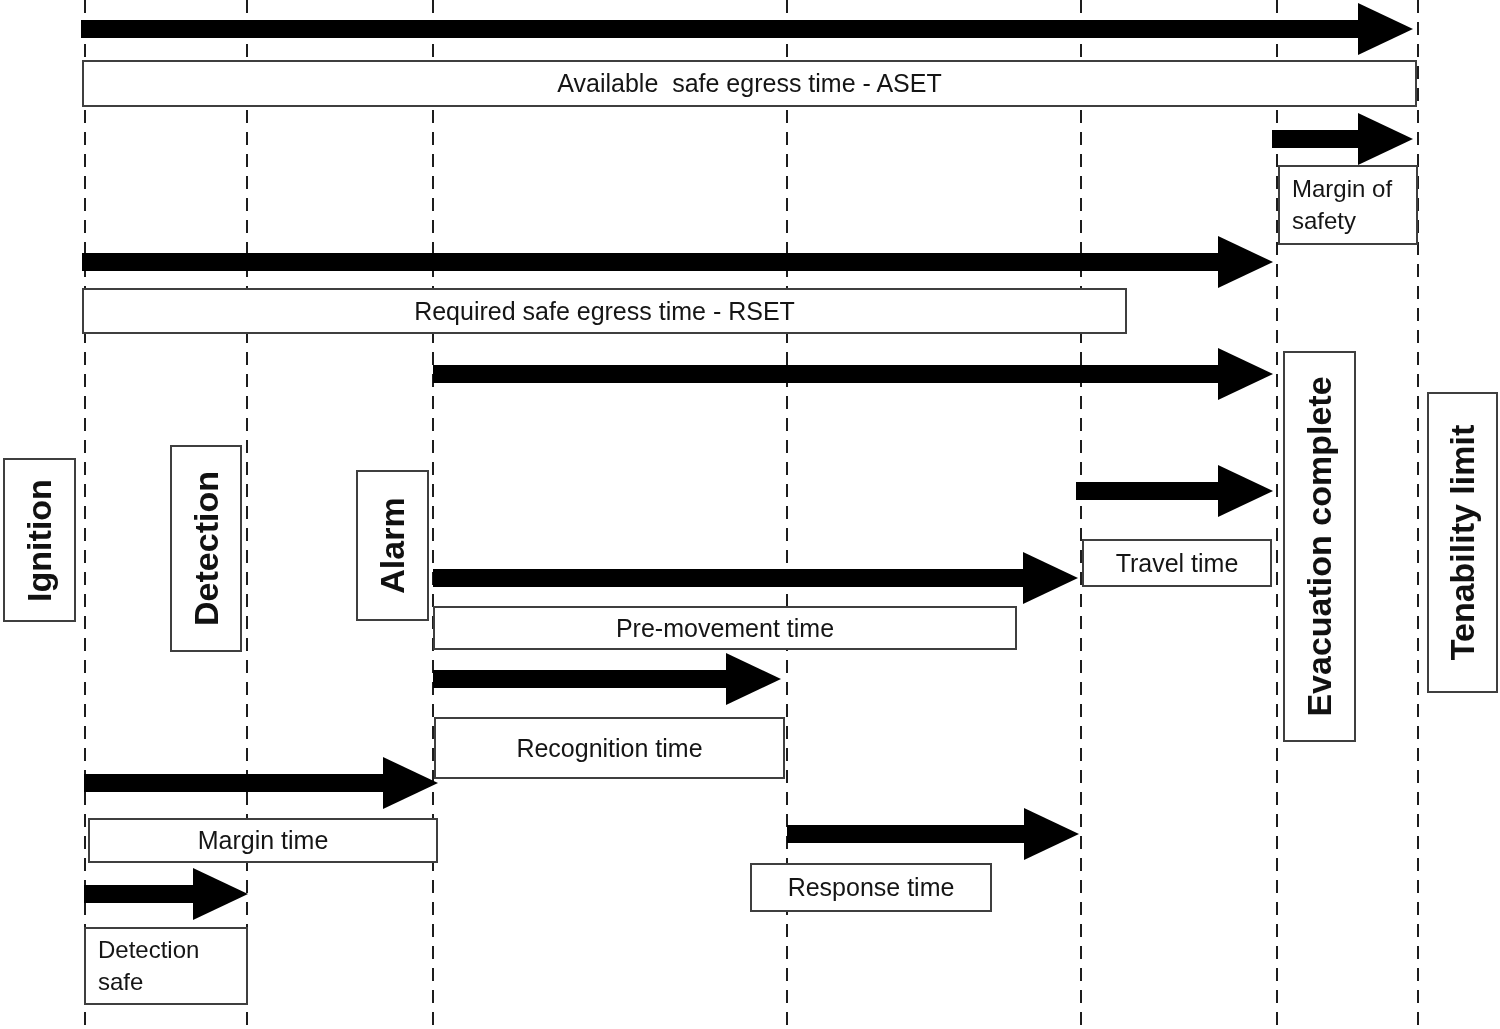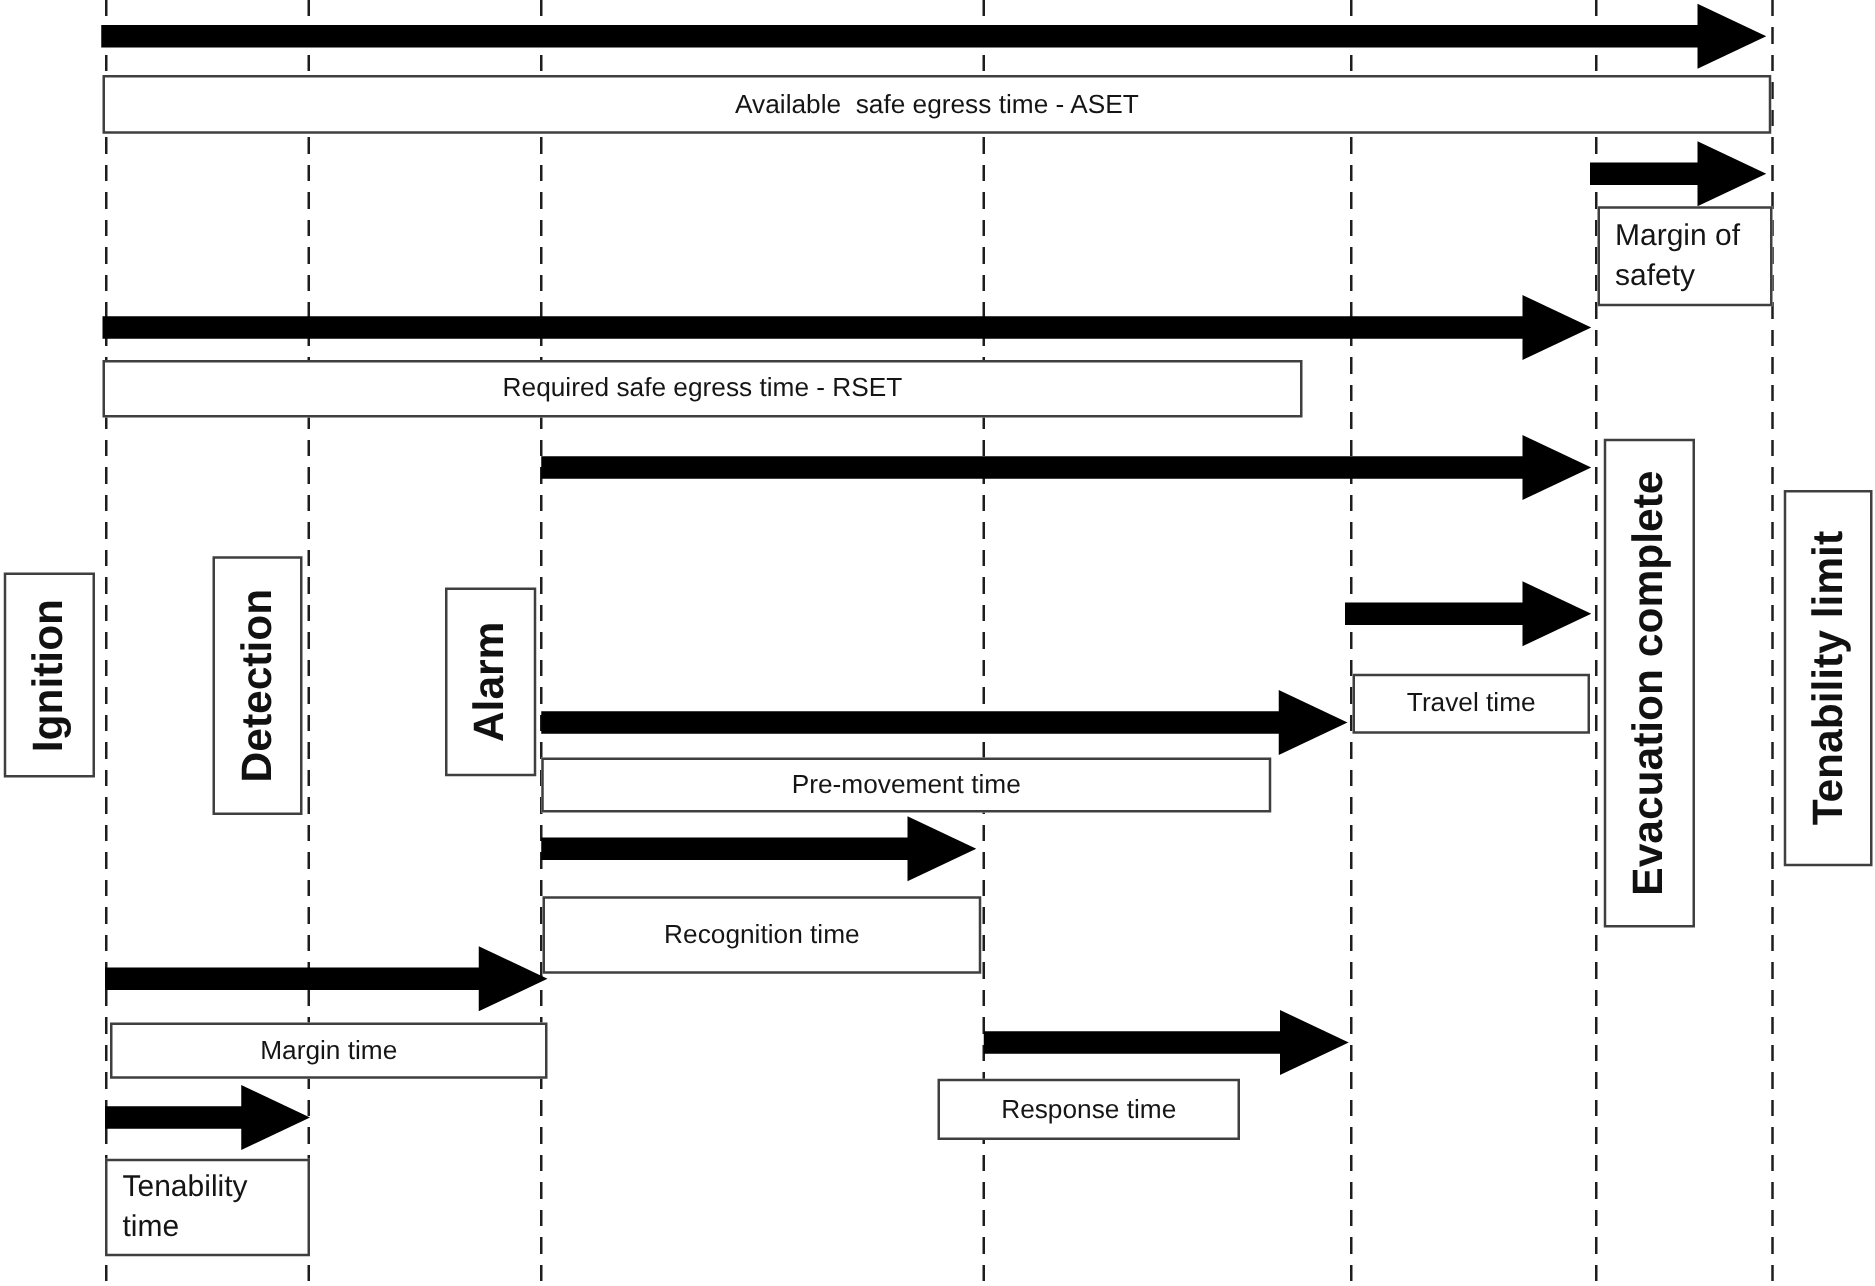--- a/index.html
+++ b/index.html
@@ -23,21 +23,21 @@
   .arrow .head{
     position:absolute;right:0;top:50%;transform:translateY(-50%);
     width:0;height:0;
     border-top:26px solid transparent;border-bottom:26px solid transparent;
     border-left:55px solid #000;
   }
   
   .lbox{
     position:absolute;background:#ffffff;border:2px solid #3f3f3f;
     display:flex;align-items:center;justify-content:center;
-    font-size:21px;color:#151515;
+    font-size:25px;color:#151515;
   }
   .lbox .txt{white-space:pre;}
   .lbox.wrap{justify-content:flex-start;text-align:left;font-size:24px;padding:16px 12px;}
   .lbox.wrap .txt{white-space:normal;line-height:1.35;}
   
   .vbox{
     position:absolute;background:#ffffff;border:2px solid #3f3f3f;
     display:flex;align-items:center;justify-content:center;
   }
   .vbox .txt{
@@ -71,21 +71,21 @@
     <div class="head"></div>
   </div>
   <div class="lbox wrap" style="left:1278px;top:165px;width:140px;height:80px">
     <span class="txt">Margin of safety</span>
   </div>
 
   <div class="arrow" style="left:82px;top:236px;width:1191px">
     <div class="bar"></div>
     <div class="head"></div>
   </div>
-  <div class="lbox" style="left:82px;top:288px;width:960px;height:46px">
+  <div class="lbox" style="left:82px;top:288px;width:1045px;height:46px">
     <span class="txt">Required safe egress time - RSET</span>
   </div>
 
   <div class="arrow" style="left:433px;top:348px;width:840px">
     <div class="bar"></div>
     <div class="head"></div>
   </div>
 
   <div class="arrow" style="left:1076px;top:465px;width:197px">
     <div class="bar"></div>
@@ -125,21 +125,21 @@
   </div>
   <div class="lbox" style="left:750px;top:863px;width:242px;height:49px">
     <span class="txt">Response time</span>
   </div>
 
   <div class="arrow" style="left:84px;top:868px;width:164px">
     <div class="bar" style="right:44px"></div>
     <div class="head"></div>
   </div>
   <div class="lbox wrap" style="left:84px;top:927px;width:164px;height:78px">
-    <span class="txt">Tenability time</span>
+    <span class="txt">Detection safe</span>
   </div>
 
   <div class="vbox" style="left:3px;top:458px;width:73px;height:164px">
     <span class="txt">Ignition</span>
   </div>
   <div class="vbox" style="left:170px;top:445px;width:72px;height:207px">
     <span class="txt">Detection</span>
   </div>
   <div class="vbox" style="left:356px;top:470px;width:73px;height:151px">
     <span class="txt">Alarm</span>

